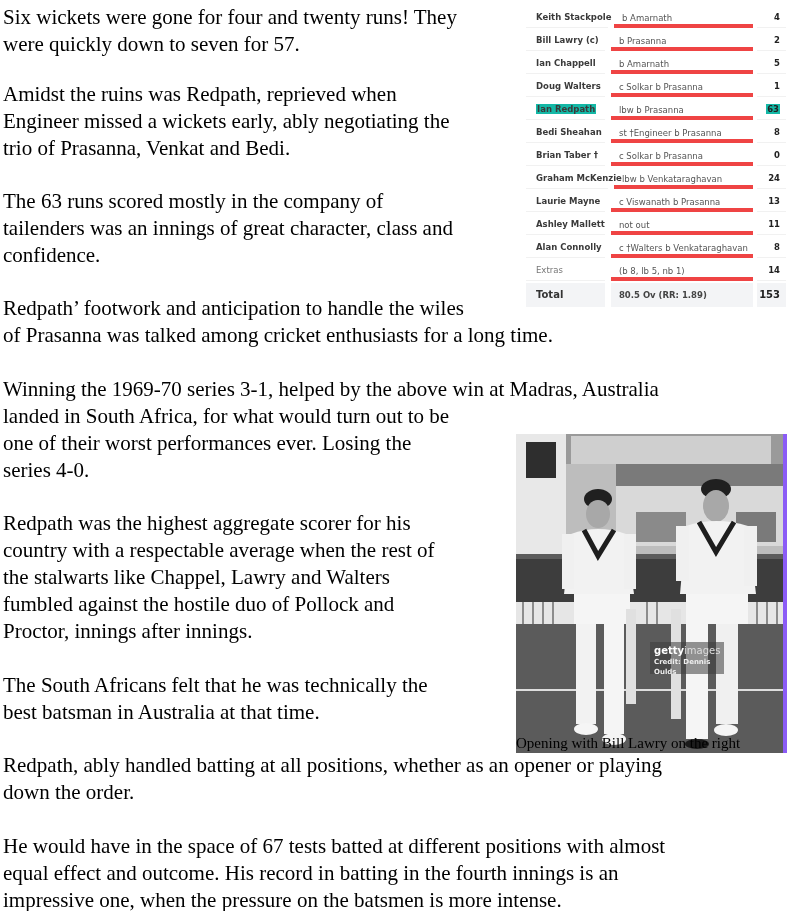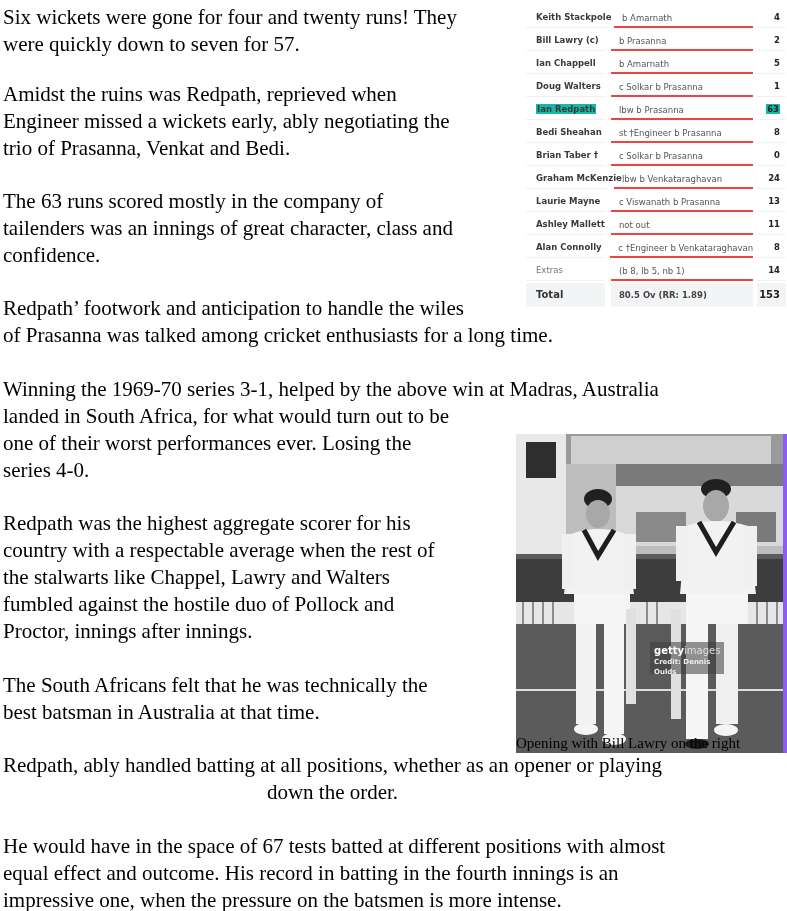--- a/index.html
+++ b/index.html
@@ -47,21 +47,21 @@
       line-height: 22px;
       box-sizing: border-box;
     }
     .sc-dis {
       width: 148px;
       padding-left: 8px;
       margin-left: 6px;
       font-size: 8.5px;
       color: #555;
       white-space: nowrap;
-      border-bottom: 2px solid #ef4444;
+      border-bottom: 4px solid #ef4444;
       height: 22px;
       line-height: 24px;
       box-sizing: border-box;
     }
     .sc-runs {
       width: 30px;
       margin-left: 4px;
       text-align: right;
       padding-right: 6px;
       font-size: 8.5px;
@@ -157,21 +157,21 @@
   <div>Redpath was the highest aggregate scorer for his</div>
   <div>country with a respectable average when the rest of</div>
   <div>the stalwarts like Chappel, Lawry and Walters</div>
   <div>fumbled against the hostile duo of Pollock and</div>
   <div>Proctor, innings after innings.</div>
 </div>
 <div class="para" style="top:672px;">
   <div>The South Africans felt that he was technically the</div>
   <div>best batsman in Australia at that time.</div>
 </div>
-<div class="para" style="top:752px;text-align:center;">
+<div class="para" style="top:752px;">
   <div>Redpath, ably handled batting at all positions, whether as an opener or playing</div>
   <div>down the order.</div>
 </div>
 <div class="para" style="top:833px;">
   <div>He would have in the space of 67 tests batted at different positions with almost</div>
   <div>equal effect and outcome. His record in batting in the fourth innings is an</div>
   <div>impressive one, when the pressure on the batsmen is more intense.</div>
 </div>
 
 <div class="scorecard">
@@ -220,21 +220,21 @@
     <div class="sc-dis">c Viswanath b Prasanna</div>
     <div class="sc-runs">13</div>
   </div>
   <div class="sc-row">
     <div class="sc-name">Ashley Mallett</div>
     <div class="sc-dis">not out</div>
     <div class="sc-runs">11</div>
   </div>
   <div class="sc-row">
     <div class="sc-name">Alan Connolly</div>
-    <div class="sc-dis">c †Engineer b Venkataraghavan</div>
+    <div class="sc-dis">c †Walters b Venkataraghavan</div>
     <div class="sc-runs">8</div>
   </div>
   <div class="sc-row extras">
     <div class="sc-name">Extras</div>
     <div class="sc-dis">(b 8, lb 5, nb 1)</div>
     <div class="sc-runs">14</div>
   </div>
   <div class="sc-row total">
     <div class="sc-name">Total</div>
     <div class="sc-dis">80.5 Ov (RR: 1.89)</div>

